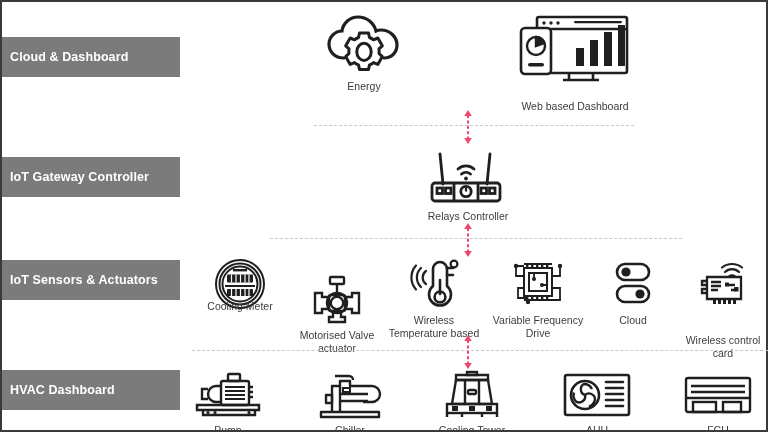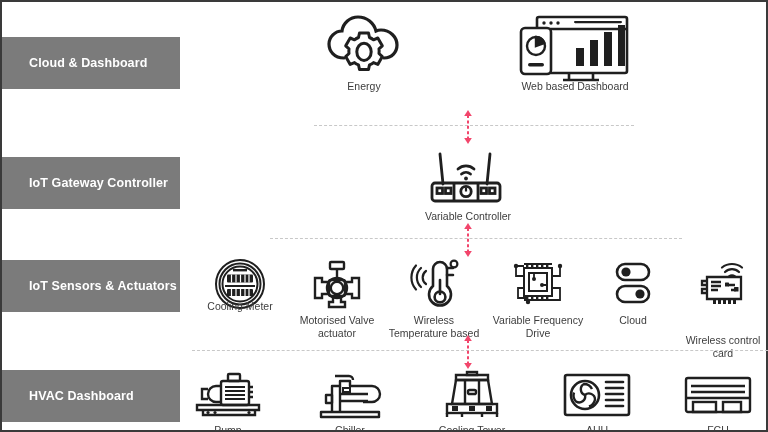--- a/index.html
+++ b/index.html
@@ -13,30 +13,30 @@
     position: relative;
     width: 768px; height: 432px;
     background: #ffffff;
     border: 2px solid #3a3a3a;
   }
 
   
   .tier-label {
     position: absolute;
     left: 0;
-    height: 52px;
+    height: 40px;
     width: 178px;
     background: #7b7b7b;
     color: #ffffff;
     font-weight: bold;
     font-size: 12.5px;
     letter-spacing: .1px;
     display: flex;
     align-items: center;
-    padding-left: 27px;
+    padding-left: 8px;
     white-space: nowrap;
   }
 
   
   .node {
     position: absolute;
     display: flex;
     flex-direction: column;
     align-items: center;
     width: 104px;
@@ -85,21 +85,21 @@
           <g fill="none" stroke="#1f1f1f" stroke-width="3" stroke-linejoin="round">
             <path d="M-4.5 -19 h9 l1 4.5 a15 15 0 0 1 4 2.3 l4.3 -1.8 l4.5 7.8 l-3.3 3.1 a15 15 0 0 1 0 4.6 l3.3 3.1 l-4.5 7.8 l-4.3 -1.8 a15 15 0 0 1 -4 2.3 l-1 4.5 h-9 l-1 -4.5 a15 15 0 0 1 -4 -2.3 l-4.3 1.8 l-4.5 -7.8 l3.3 -3.1 a15 15 0 0 1 0 -4.6 l-3.3 -3.1 l4.5 -7.8 l4.3 1.8 a15 15 0 0 1 4 -2.3 z"></path>
             <ellipse cx="0" cy="-0.2" rx="7.2" ry="8.6"></ellipse>
           </g>
         </g>
       </svg>
     </div>
     <div class="cap">Energy</div>
   </div>
 
-  <div class="node" style="left:508px; top:18px; width:130px;">
+  <div class="node" style="left:508px; top:18px; width:130px;gap:20px;">
     <div class="glyph">
       <svg width="112" height="62" viewBox="0 0 112 62">
         <g fill="none" stroke="#1f1f1f" stroke-width="2.6">
           <rect x="18" y="3" width="90" height="56" rx="2"></rect>
           <line x1="18" y1="15" x2="108" y2="15"></line>
         </g>
         <g fill="#1f1f1f">
           <circle cx="25" cy="9" r="1.7"></circle>
             <circle cx="32" cy="9" r="1.7"></circle>
             <circle cx="39" cy="9" r="1.7"></circle>
@@ -150,21 +150,21 @@
           <line x1="54" y1="35" x2="54" y2="53"></line>
           <rect x="13" y="40" width="5.5" height="5.5"></rect>
           <rect x="21.5" y="40" width="5.5" height="5.5"></rect>
           <rect x="57" y="40" width="5.5" height="5.5"></rect>
           <rect x="65.5" y="40" width="5.5" height="5.5"></rect>
           <circle cx="42" cy="43.5" r="5.2"></circle>
           <line x1="42" y1="39.5" x2="42" y2="43.5" stroke-width="2.2"></line>
         </g>
       </svg>
     </div>
-    <div class="cap">Variable Controller</div>
+    <div class="cap">Relays Controller</div>
   </div>
 
   <div class="divider" style="left:268px; top:236px; width:412px;"></div>
   <div class="arrow" style="left:461px; top:221px;">
     <svg width="10" height="34" viewBox="0 0 10 34">
       <line x1="5" y1="5" x2="5" y2="29" stroke="#f2456b" stroke-width="2" stroke-dasharray="3 2.4"></line>
       <path d="M5 0 L1.2 6 L8.8 6 Z" fill="#f2456b"></path>
       <path d="M5 34 L1.2 28 L8.8 28 Z" fill="#f2456b"></path>
     </svg>
   </div>
@@ -194,21 +194,21 @@
           <line x1="26.5" y1="31" x2="26.5" y2="38"></line>
             <line x1="31" y1="31" x2="31" y2="38"></line>
           <line x1="35" y1="31" x2="35" y2="38"></line>
         </g>
       </svg>
     </div>
     <div class="cap"></div>
     <div class="cap" style="margin-top:-14px">Cooling Meter</div>
   </div>
 
-  <div class="node" style="left:280px; top:252px; width:110px;">
+  <div class="node" style="left:280px; top:267px; width:110px;">
     <div class="glyph">
       <svg width="58" height="52" viewBox="0 0 58 52">
         <g fill="none" stroke="#1f1f1f" stroke-width="2.4">
           <circle cx="29" cy="30" r="10"></circle>
           <circle cx="29" cy="30" r="6.2"></circle>
           <rect x="22" y="4" width="14" height="7" rx="1"></rect>
           <line x1="29" y1="11" x2="29" y2="20"></line>
           <rect x="21" y="22" width="16" height="16" rx="2"></rect>
           <path d="M37 24 h7 v-4 h7 v20 h-7 v-4 h-7"></path>
           <path d="M21 24 h-7 v-4 H7 v20 h7 v-4 h7"></path>

